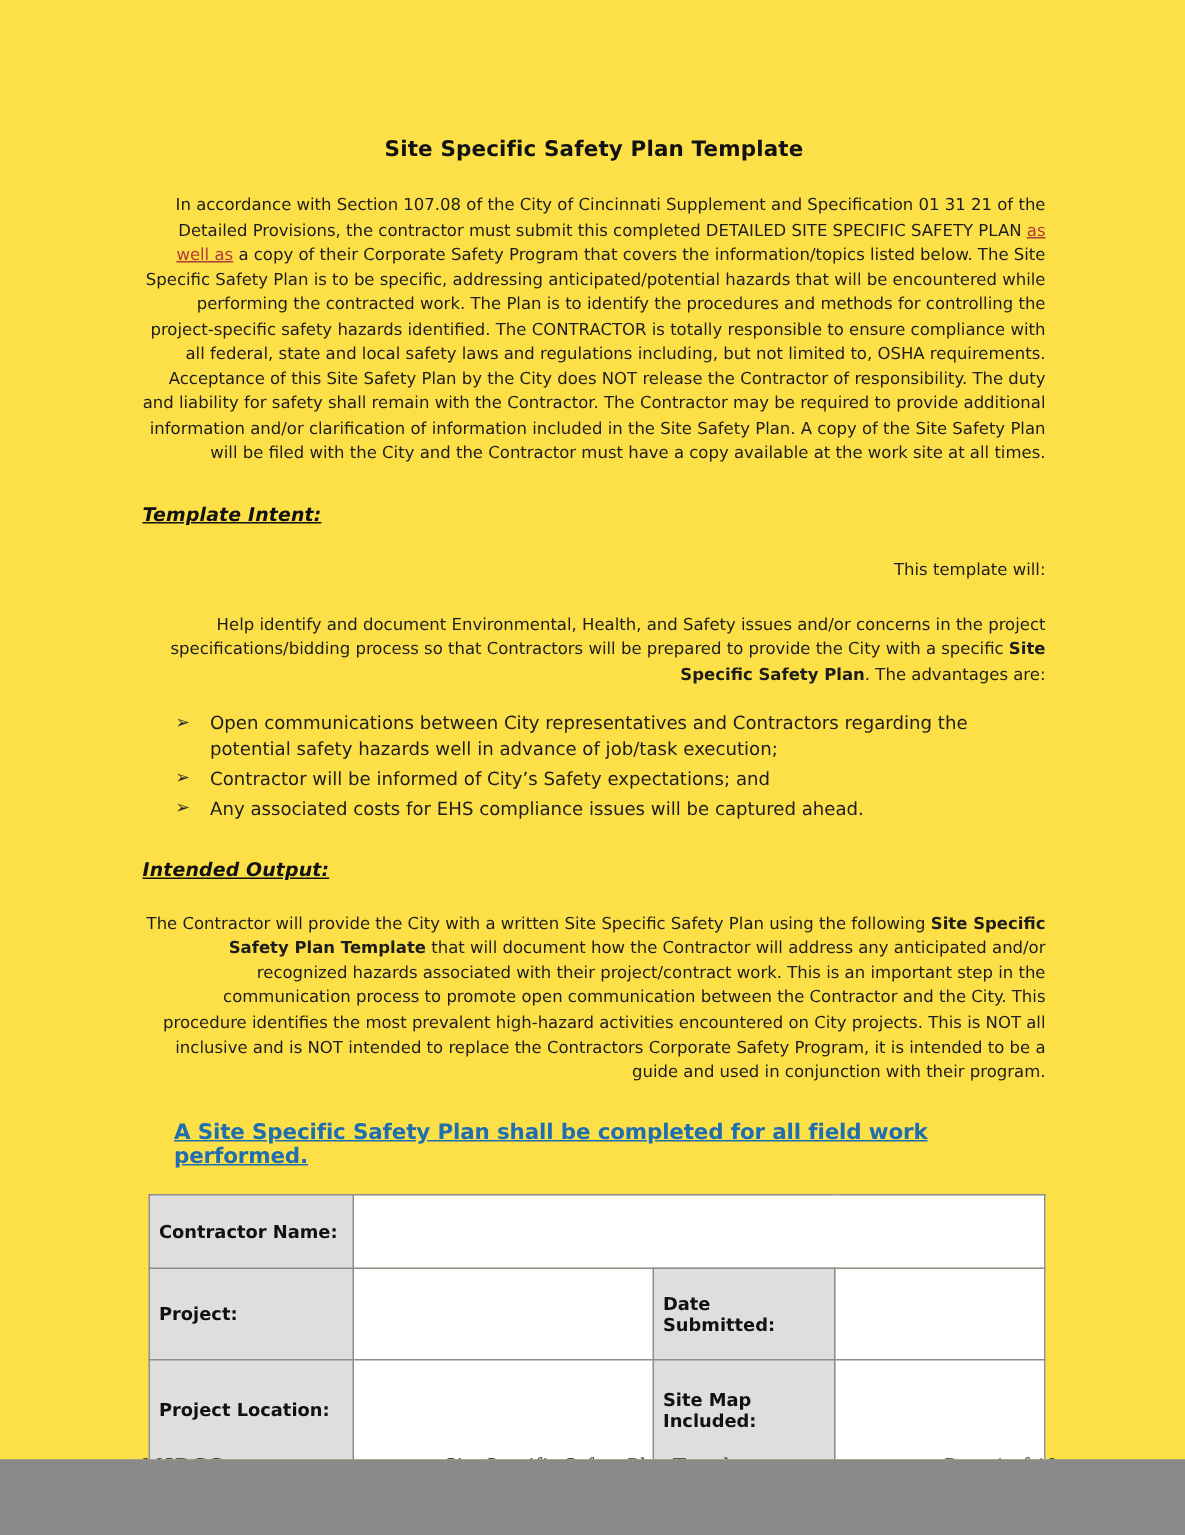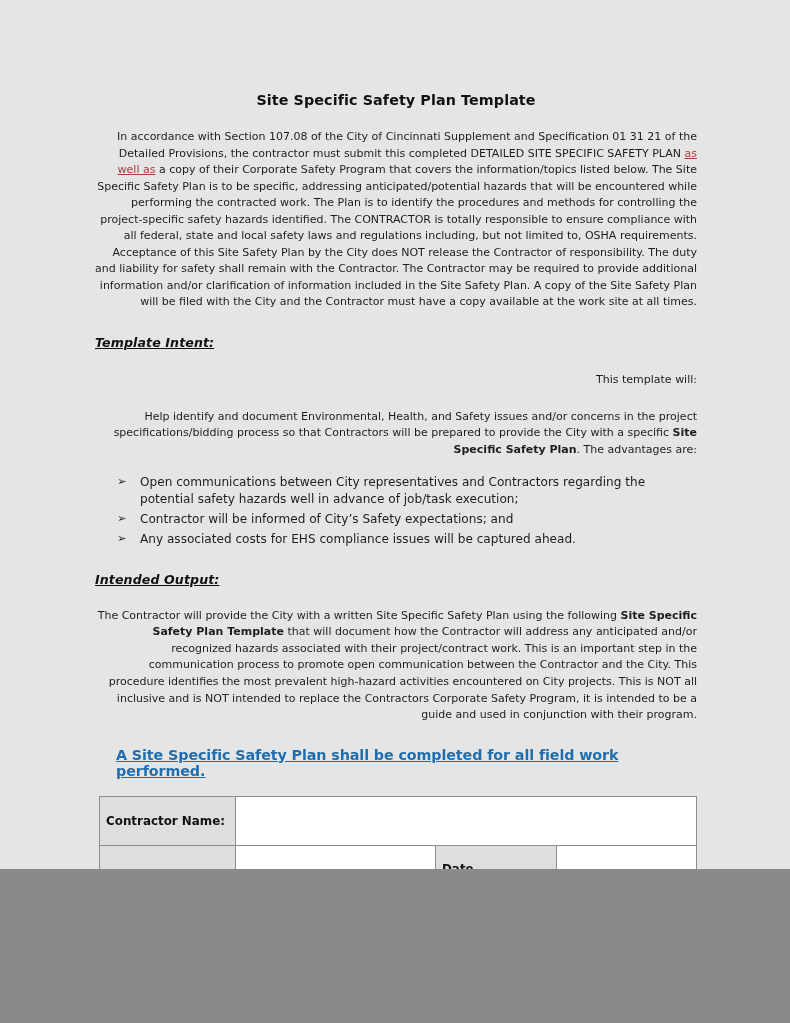--- a/index.html
+++ b/index.html
@@ -3,22 +3,22 @@
 <meta charset="utf-8">
 <style>
   html, body {
     margin: 0;
     padding: 0;
     background: #8a8a8a;
   }
   .page {
     position: relative;
     width: 790px;
-    height: 869px;
-    background: #e5e5e5;
+    height: 973px;
+    background: #fde047;
     overflow: hidden;
     font-family: "DejaVu Sans", "Liberation Sans", sans-serif;
     color: #1a1a1a;
   }
   .content {
     position: absolute;
     left: 95px;
     top: 0;
     width: 602px;
   }

